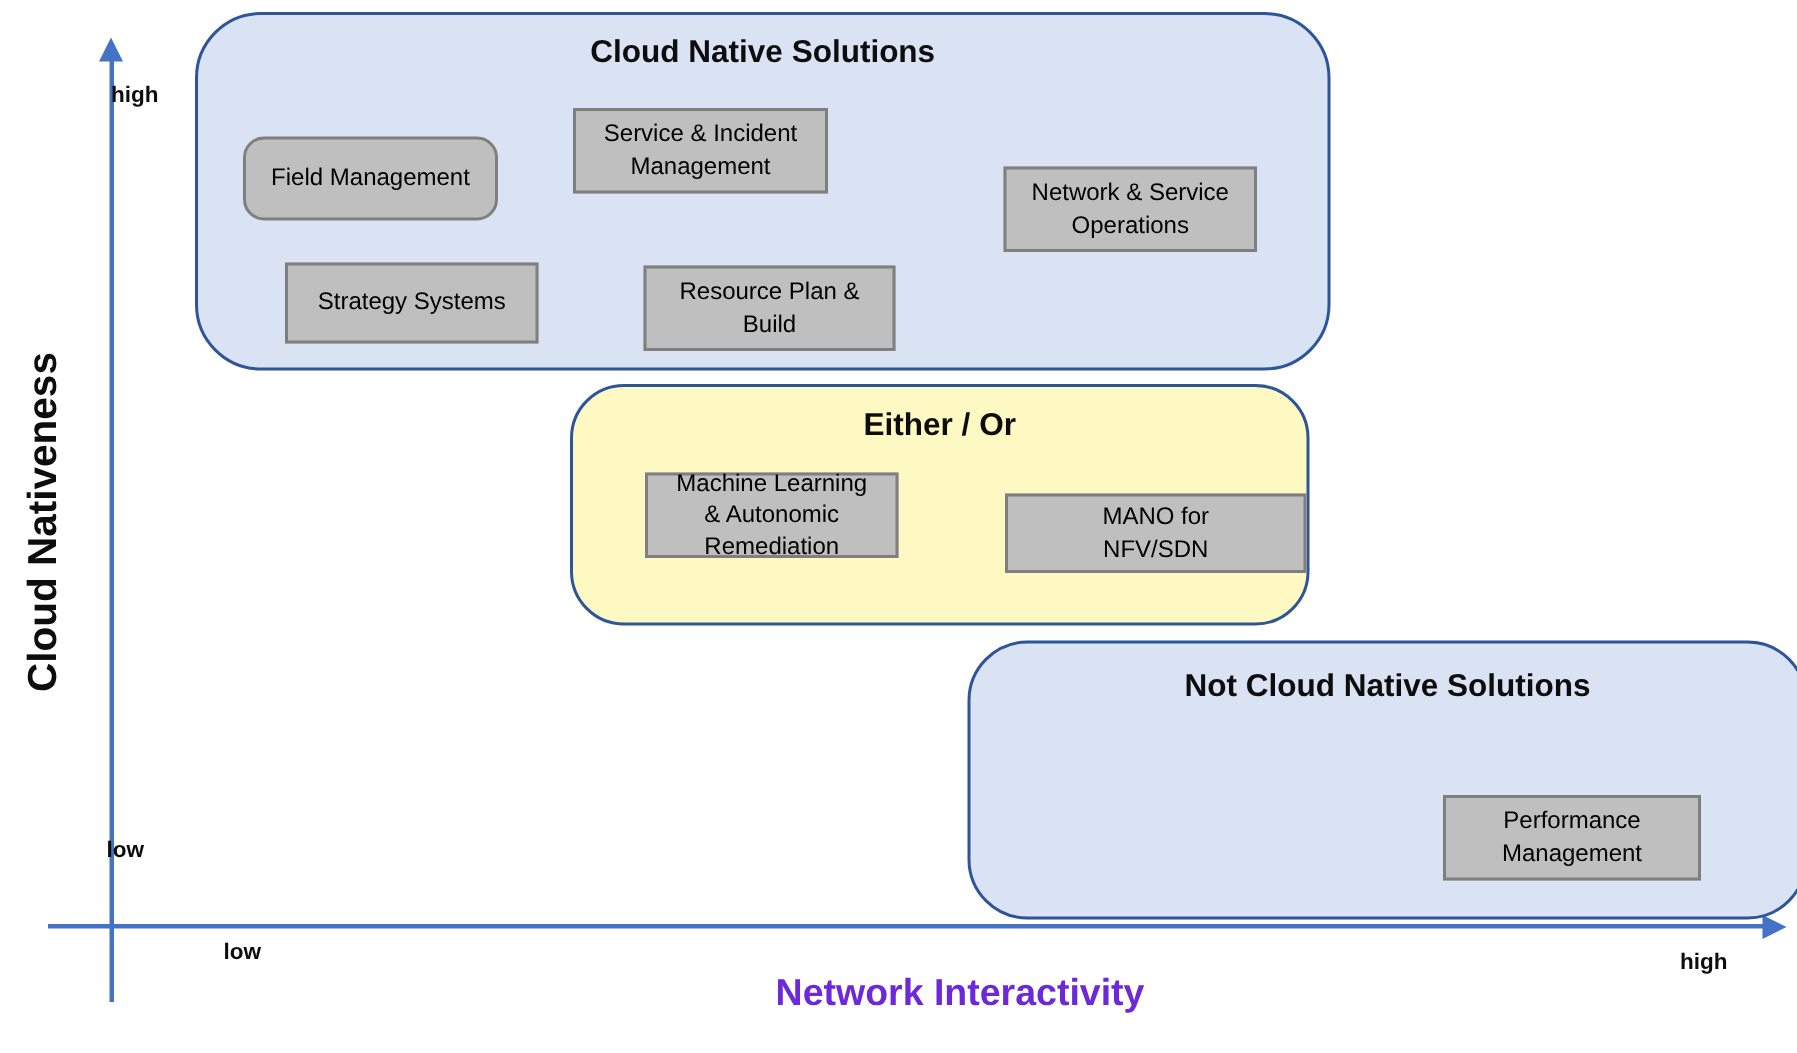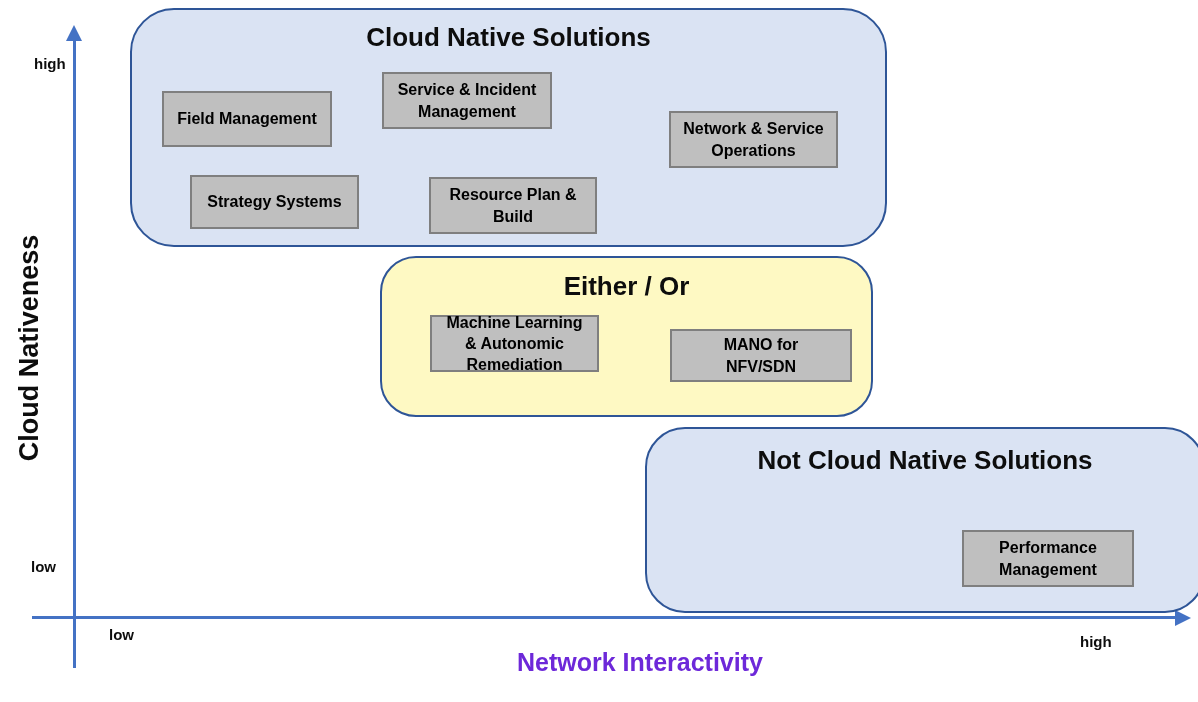--- a/index.html
+++ b/index.html
@@ -39,20 +39,21 @@
     border-bottom: 8px solid transparent;
     border-left: 16px solid #4472c4;
   }
   .tick-label {
     position: absolute;
     font-size: 15px;
     font-weight: 700;
     color: #0d0d0d;
     line-height: 1;
     white-space: nowrap;
+    margin-left: 40px;
   }
   .y-high { left: 34px; top: 56px; }
   .y-low  { left: 31px; top: 559px; }
   .x-low  { left: 109px; top: 627px; }
   .x-high { left: 1080px; top: 634px; }
   .y-axis-title {
     position: absolute;
     left: 29px; top: 348px;
     transform: translate(-50%, -50%) rotate(-90deg);
     font-size: 27px;
@@ -70,21 +71,21 @@
     color: #6d28d9;
   }
   
   .region {
     position: absolute;
     border: 2.5px solid #2e5597;
     box-sizing: border-box;
   }
   .region-title {
     text-align: center;
-    font-size: 26px;
+    font-size: 21px;
     font-weight: 700;
     color: #0d0d0d;
     line-height: 1.1;
   }
   .region-cloud-native {
     left: 130px; top: 8px; width: 757px; height: 239px;
     border-radius: 44px;
     background: #dae3f3;
   }
   .region-cloud-native .region-title { margin-top: 13px; }
@@ -104,35 +105,35 @@
   .sbox {
     position: absolute;
     background: #bfbfbf;
     border: 2px solid #7f7f7f;
     box-sizing: border-box;
     display: flex;
     align-items: center;
     justify-content: center;
     text-align: center;
     font-size: 16px;
-    font-weight: 700;
+    font-weight: 400;
     line-height: 1.32;
     color: #000000;
     white-space: pre-line;
     padding: 2px;
   }
   
-  .b-field   { left: 30px;  top: 81px;  width: 170px; height: 56px; }
+  .b-field   { left: 30px;  top: 81px;  width: 170px; height: 56px; border-radius: 14px; }
   .b-service { left: 250px; top: 62px;  width: 170px; height: 57px; }
   .b-netops  { left: 537px; top: 101px; width: 169px; height: 57px; }
   .b-strategy{ left: 58px;  top: 165px; width: 169px; height: 54px; }
   .b-resource{ left: 297px; top: 167px; width: 168px; height: 57px; }
   
   .b-ml      { left: 48px;  top: 57px;  width: 169px; height: 57px; }
-  .b-mano    { left: 288px; top: 71px;  width: 182px; height: 53px; }
+  .b-mano    { left: 288px; top: 71px;  width: 201px; height: 53px; }
   
   .b-order   { left: 52px;  top: 73px;  width: 170px; height: 56px; }
   .b-perf    { left: 315px; top: 101px; width: 172px; height: 57px; }
 </style>
 </head>
 <body>
 
 <div class="canvas">
 
   <div class="axis-line y-axis-line"></div>

